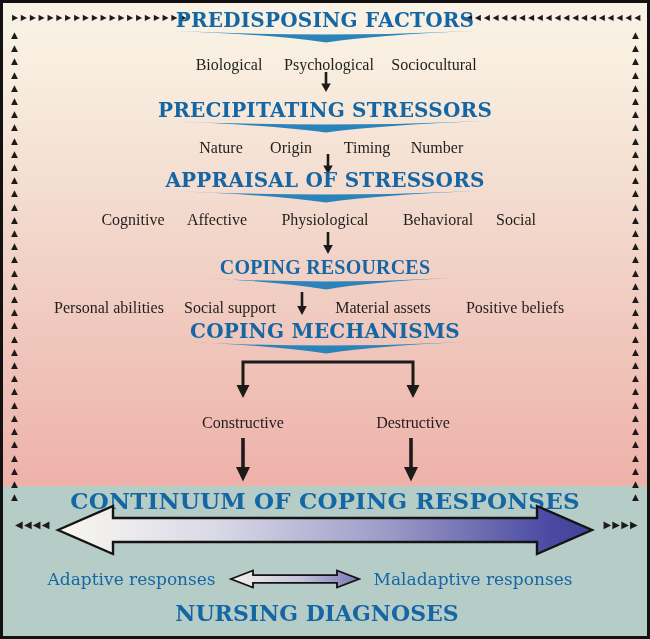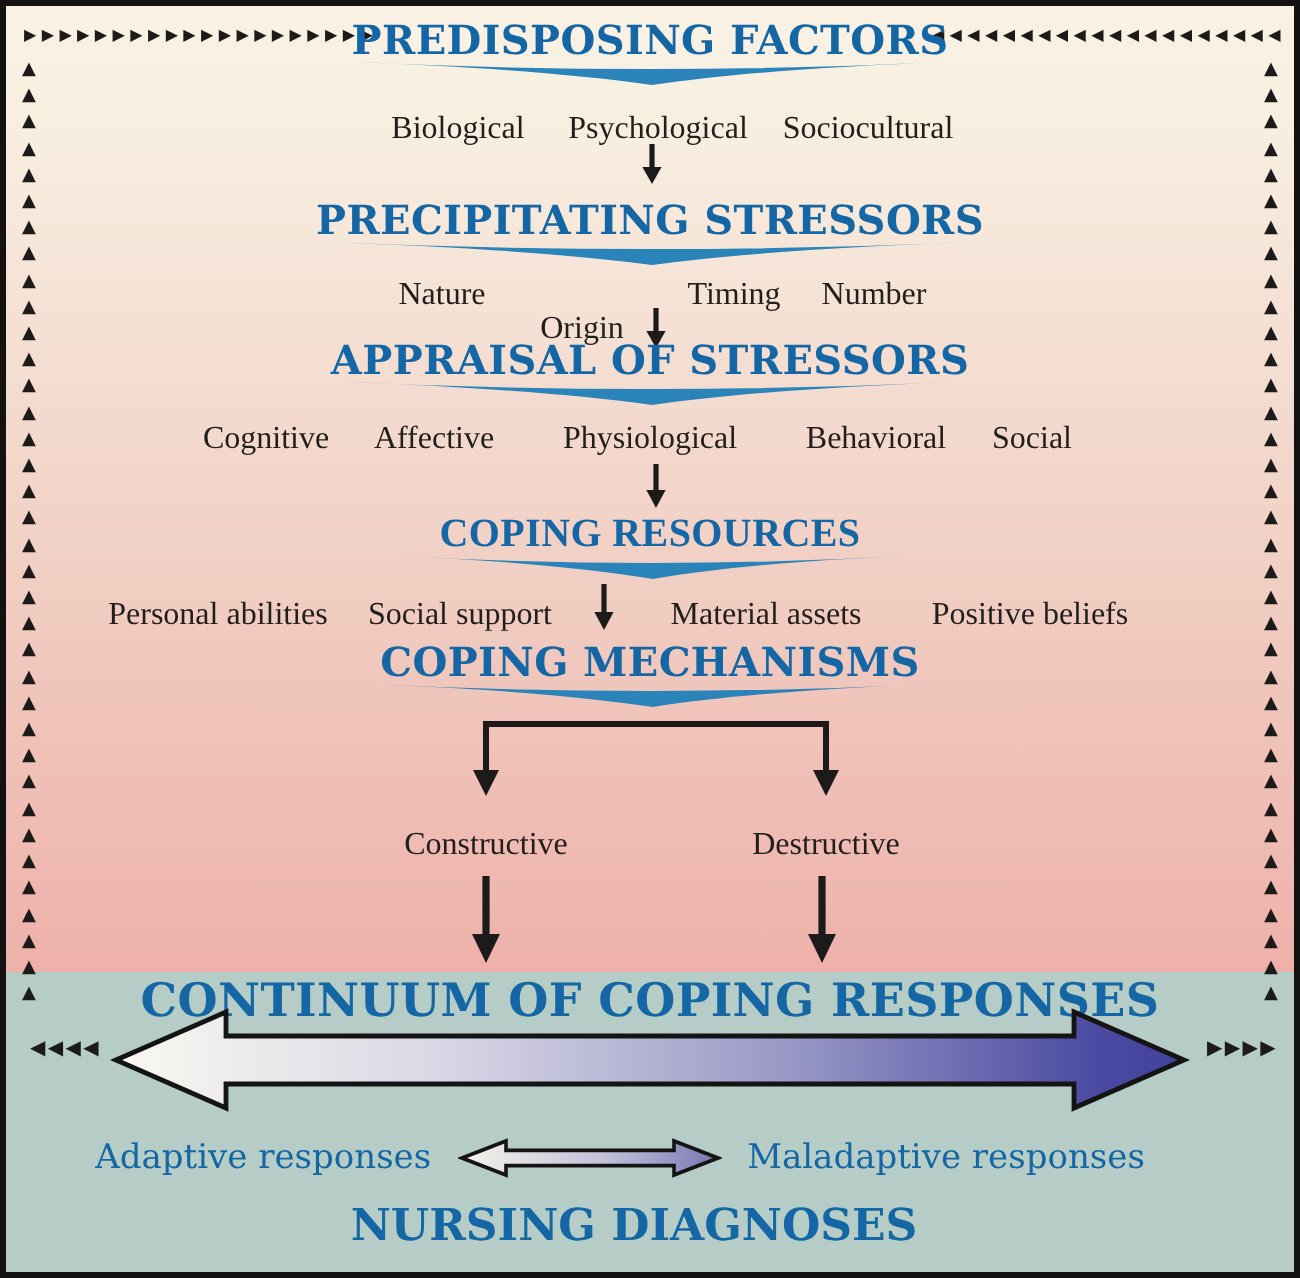--- a/index.html
+++ b/index.html
@@ -75,21 +75,21 @@
       <polygon points="1.2,11.5 10.8,11.5 6,20" fill="#1d1b1a"></polygon>
     </svg>
 
   <div class="hdr" style="top:96px;">
     <span>PRECIPITATING STRESSORS</span>
     <svg class="swoosh" style="width:330px;" viewBox="0 0 300 13" preserveAspectRatio="none">
         <path d="M2 1 Q150 8 298 1 Q205 4.5 151 12.5 Q95 4.5 2 1 Z" fill="#2a84ba"></path>
       </svg>
   </div>
   <span class="factor" style="left:218px;top:136px;">Nature</span>
-  <span class="factor" style="left:288px;top:136px;margin-top:17px;">Origin</span>
+  <span class="factor" style="left:288px;top:136px;">Origin</span>
   <span class="factor" style="left:364px;top:136px;">Timing</span>
   <span class="factor" style="left:434px;top:136px;">Number</span>
   <svg class="arrow" style="left:319px;top:151px;" width="12" height="20" viewBox="0 0 12 20">
       <line x1="6" y1="0" x2="6" y2="12.5" stroke="#1d1b1a" stroke-width="2.6"></line>
       <polygon points="1.2,11.5 10.8,11.5 6,20" fill="#1d1b1a"></polygon>
     </svg>
 
   <div class="hdr" style="top:166px;">
     <span>APPRAISAL OF STRESSORS</span>
     <svg class="swoosh" style="width:310px;" viewBox="0 0 300 13" preserveAspectRatio="none">

